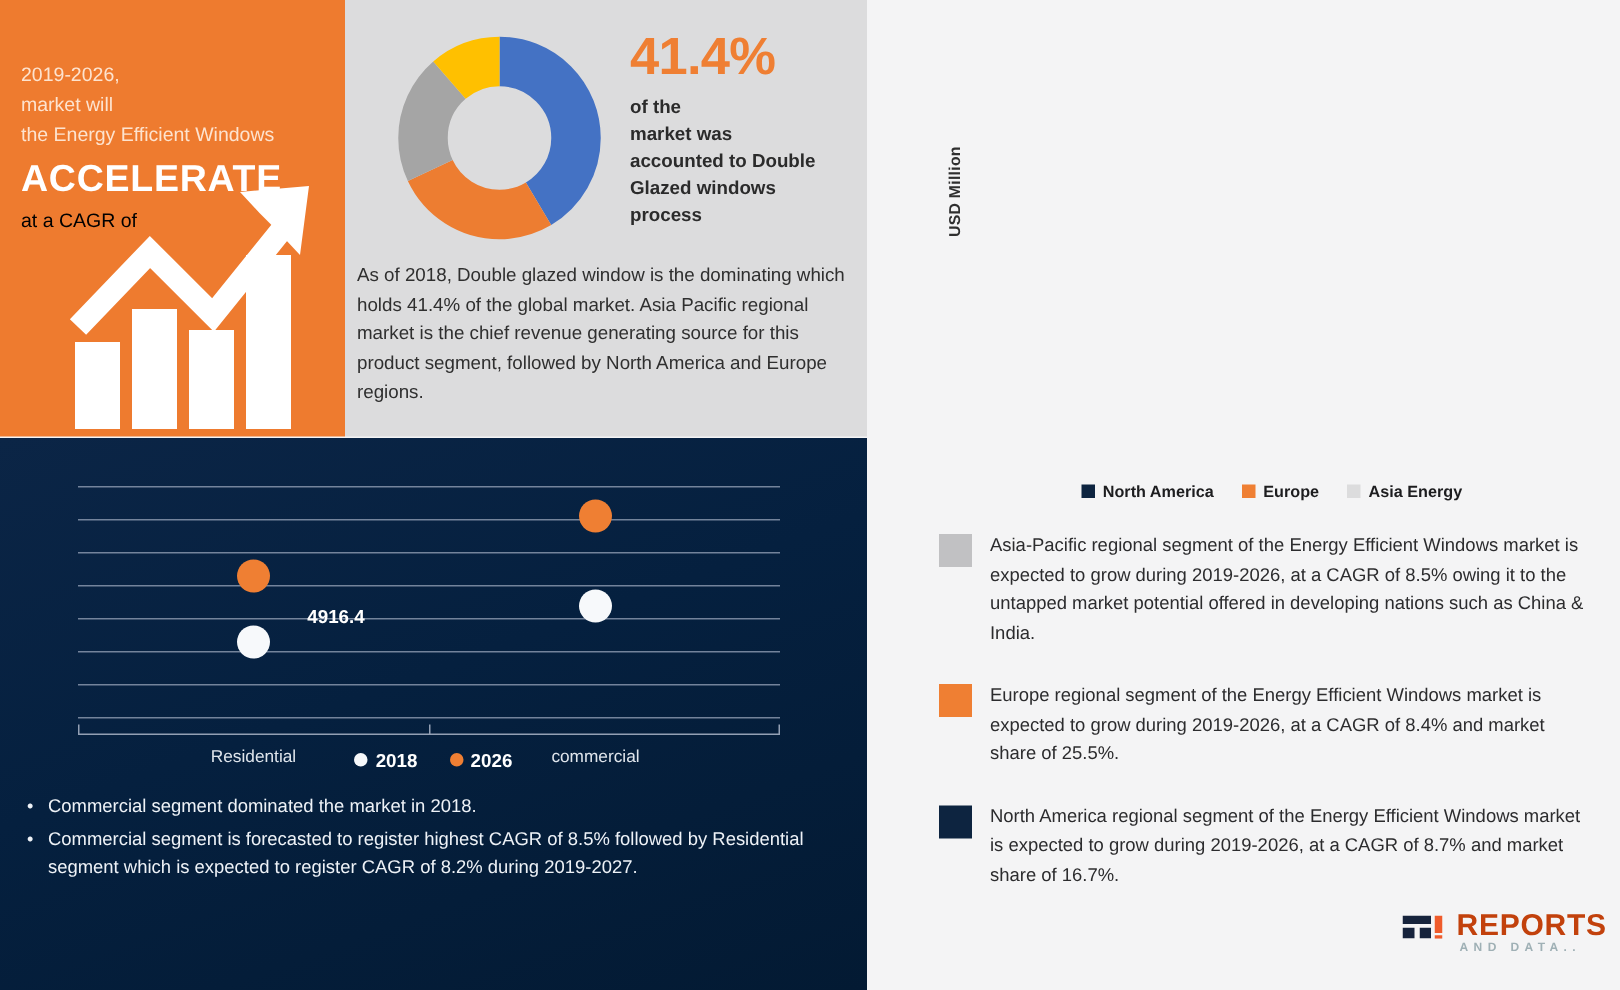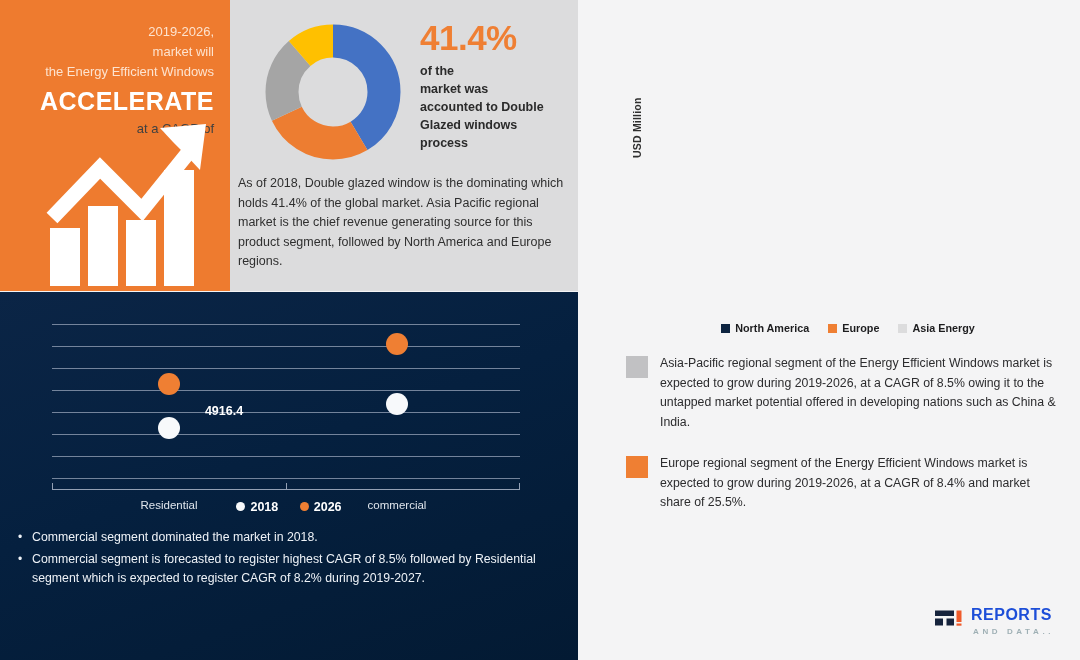--- a/index.html
+++ b/index.html
@@ -11,29 +11,28 @@
   }
   .page{position:relative;width:1080px;height:660px;}
 
   
   .left-col{position:absolute;left:0;top:0;width:578px;height:660px;}
 
   
   .hero{
     position:absolute;left:0;top:0;width:230px;height:291px;
     background:#ee7b2f;color:#ffffff;box-sizing:border-box;
-    padding:22px 16px 0 14px;
-    text-align:right;
+    padding:40px 16px 0 14px;
   }
   .hero-l1{font-size:13px;line-height:20px;color:#fde3cf;font-weight:400;}
   .hero-accelerate{
     font-size:25px;font-weight:700;letter-spacing:.5px;color:#ffffff;
     line-height:30px;margin-top:4px;
   }
-  .hero-cagr-label{font-size:13px;color:#404040;line-height:20px;margin-top:3px;}
+  .hero-cagr-label{font-size:13px;color:#000000;line-height:20px;margin-top:3px;}
   .hero-cagr-val{font-size:24px;font-weight:700;color:#ffffff;line-height:28px;}
   .hero-graphic{position:absolute;left:42px;top:110px;width:180px;height:180px;}
 
   
   .donut-panel{
     position:absolute;left:230px;top:0;width:348px;height:291px;
     background:#dcdcdd;box-sizing:border-box;
   }
   .donut-wrap{position:absolute;left:28px;top:17px;width:150px;height:150px;}
   .pct-block{position:absolute;left:190px;top:18px;width:150px;}
@@ -119,22 +118,22 @@
   .notes{position:absolute;left:48px;top:354px;width:432px;}
   .note{display:flex;margin-bottom:22px;}
   .note .swatch{
     flex:0 0 auto;width:22px;height:22px;margin-right:12px;margin-top:2px;
   }
   .note .txt{font-size:12.3px;line-height:19.5px;color:#2c2c2e;}
 
   .logo{position:absolute;left:935px;top:606px;width:135px;height:40px;}
   .logo-mark{position:absolute;left:0;top:2px;width:30px;height:20px;}
   .logo-word{
-    position:absolute;left:36px;top:0px;font-size:16px;font-weight:700;
-    color:#1d4ed8;letter-spacing:.5px;
+    position:absolute;left:36px;top:0px;font-size:20px;font-weight:700;
+    color:#c2410c;letter-spacing:.5px;
   }
   .logo-sub{
     position:absolute;left:38px;top:21px;font-size:8px;font-weight:700;
     color:#9fb0b5;letter-spacing:3.6px;
   }
 </style>
 </head>
 <body>
 
 <div class="page">
@@ -257,20 +256,24 @@
     </div>
 
     <div class="notes">
       <div class="note">
         <div class="swatch" style="background:#c1c1c3"></div>
         <div class="txt">Asia-Pacific regional segment of the Energy Efficient Windows market is expected to grow during 2019-2026, at a CAGR of 8.5% owing it to the untapped market potential offered in developing nations such as China &amp; India.</div>
       </div>
       <div class="note">
         <div class="swatch" style="background:#ef7f33"></div>
         <div class="txt">Europe regional segment of the Energy Efficient Windows market is expected to grow during 2019-2026, at a CAGR of 8.4% and market share of 25.5%.</div>
+      </div>
+      <div class="note">
+        <div class="swatch" style="background:#0d2440"></div>
+        <div class="txt">North America regional segment of the Energy Efficient Windows market is expected to grow during 2019-2026, at a CAGR of 8.7% and market share of 16.7%.</div>
       </div>
     </div>
   </div>
 
   <div class="logo">
     <svg class="logo-mark" viewBox="0 0 30 20">
       <rect x="0" y="2.5" width="19" height="5.5" fill="#16233c"></rect>
       <rect x="0" y="10.5" width="8" height="7" fill="#16233c"></rect>
       <rect x="11.5" y="10.5" width="7.5" height="7" fill="#16233c"></rect>
       <rect x="21.5" y="2.5" width="5" height="11.5" fill="#ef5b2b"></rect>

